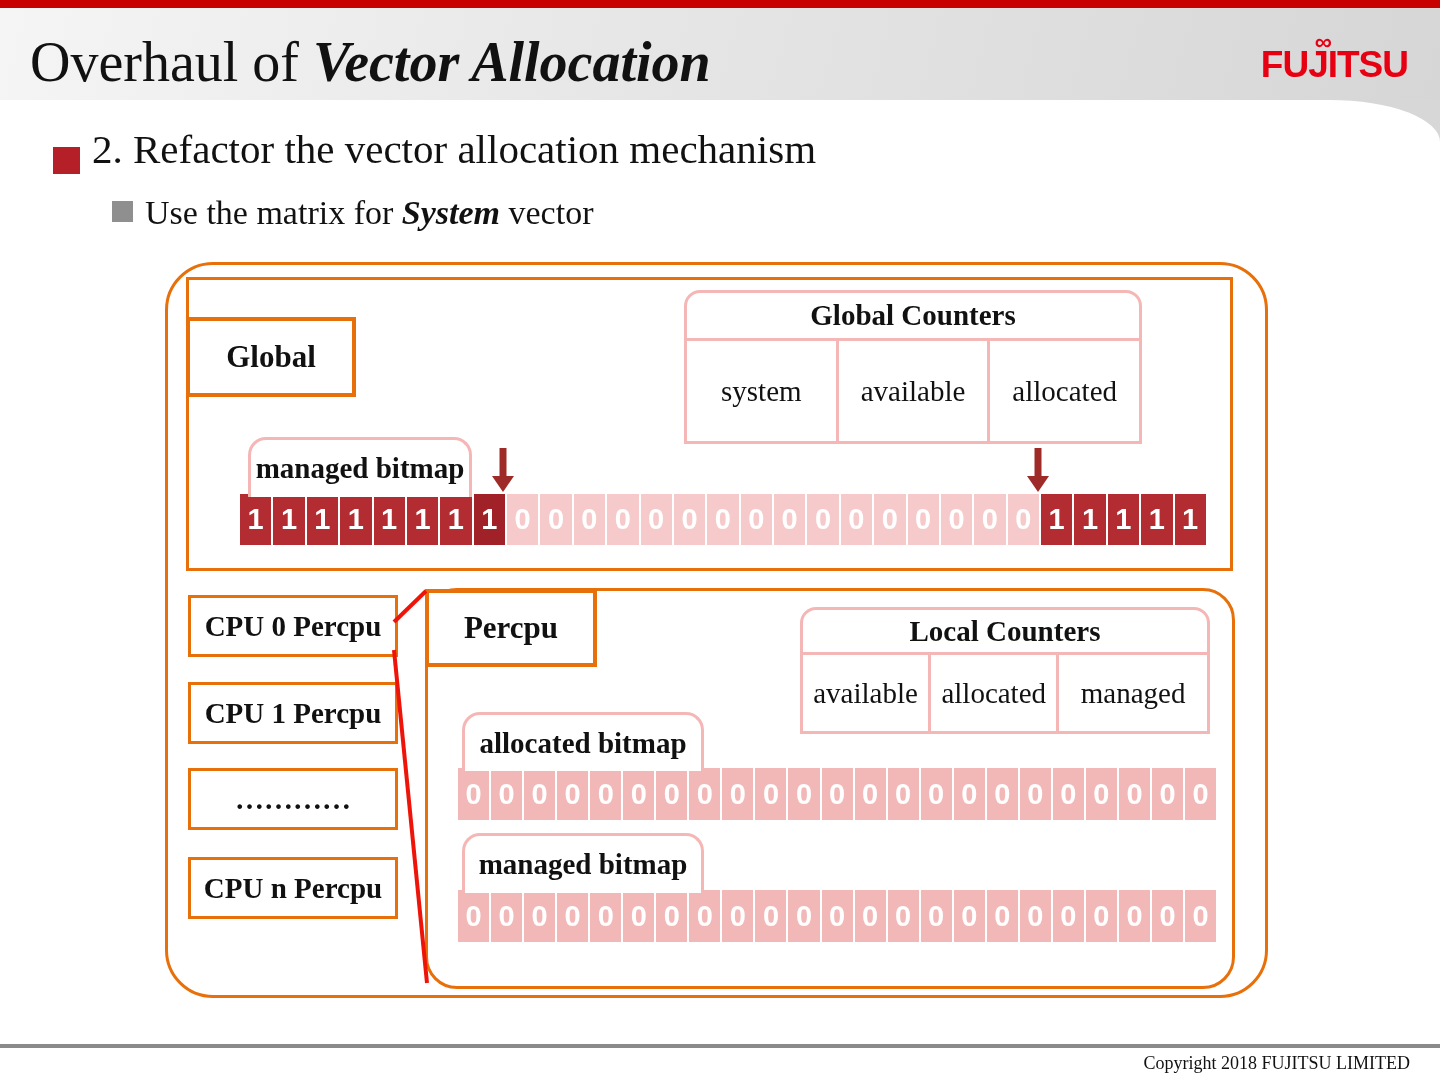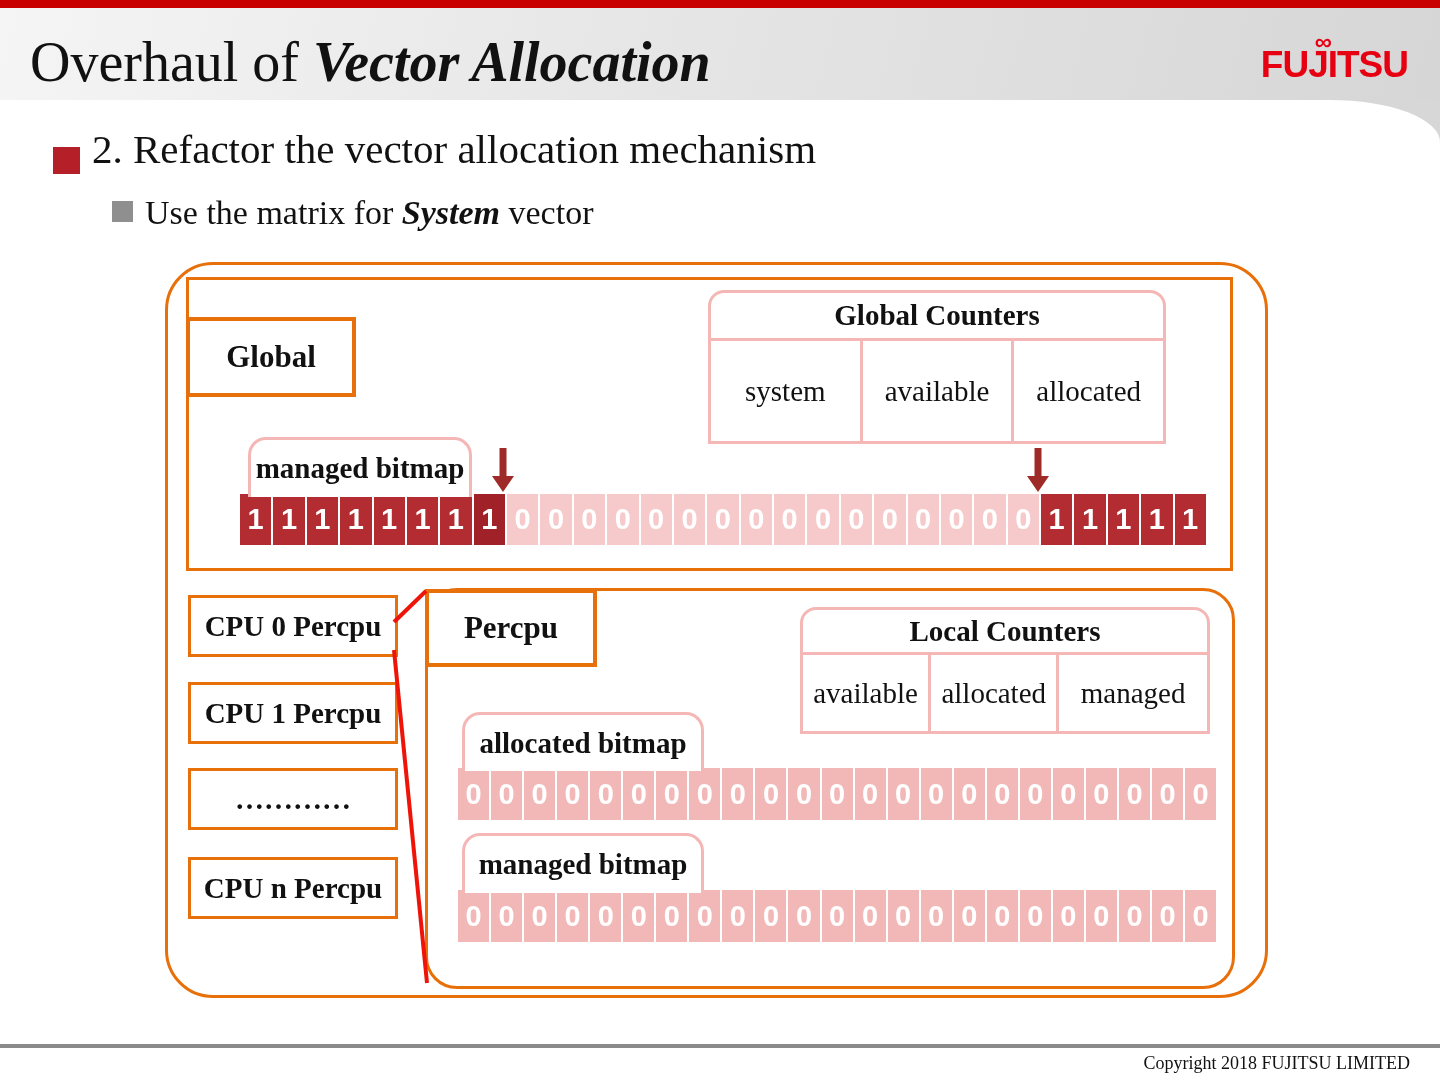--- a/index.html
+++ b/index.html
@@ -39,21 +39,21 @@
   .percpu-label{left:425px;top:589px;width:164px;height:70px;}
   .percpu-box{position:absolute;left:425px;top:588px;width:804px;height:395px;
               border:3px solid #e8700a;border-radius:32px;}
   
   .counters{position:absolute;border:3px solid #f5b6b6;border-radius:16px 16px 0 0;background:#fff;}
   .counters .c-title{border-bottom:3px solid #f5b6b6;display:flex;align-items:center;justify-content:center;
                      font-weight:bold;font-size:29px;}
   .counters .c-row{display:flex;}
   .counters .c-cell{display:flex;align-items:center;justify-content:center;font-size:29px;}
   .counters .c-cell + .c-cell{border-left:3px solid #f5b6b6;}
-  .global-counters{left:708px;top:290px;width:452px;}
+  .global-counters{left:684px;top:290px;width:452px;}
   .global-counters .c-title{height:45px;}
   .global-counters .c-cell{height:100px;flex:1;}
   .local-counters{left:800px;top:607px;width:404px;}
   .local-counters .c-title{height:42px;}
   .local-counters .c-cell{height:76px;flex:1;}
   .local-counters .c-cell:last-child{flex:1.18;}
   
   .bm-label{position:absolute;background:#fff;border:3px solid #f5b6b6;border-bottom:none;
             border-radius:18px 18px 0 0;display:flex;align-items:center;justify-content:center;
             font-weight:bold;font-size:29px;z-index:3;}

